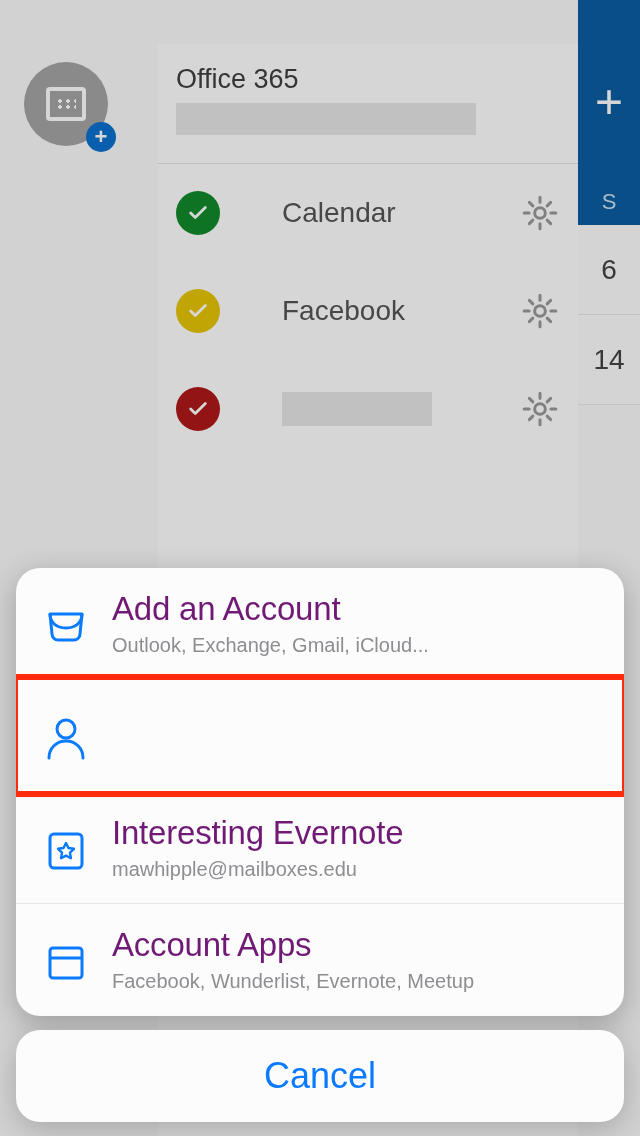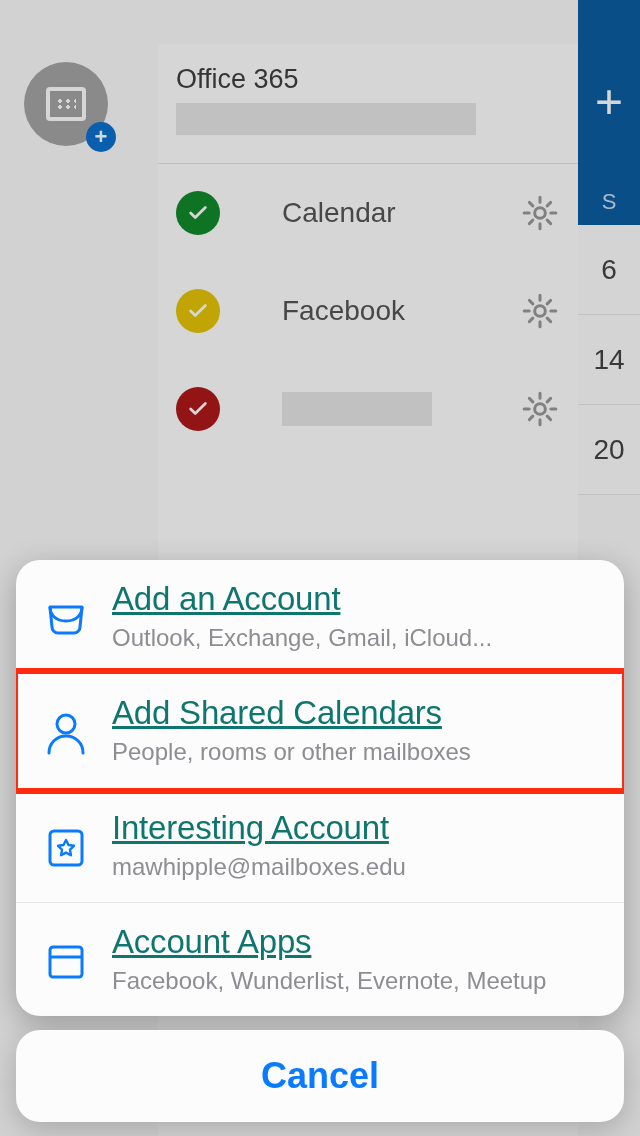--- a/index.html
+++ b/index.html
@@ -41,26 +41,26 @@
   .right-nums .cell { height:90px; border-bottom:1px solid #e8e8e8; display:flex; align-items:center; justify-content:center; font-size:28px; color:#444; background:#fdfdfd; }
 
   
   .sheet-wrap { position:absolute; left:16px; right:16px; bottom:14px; }
   .sheet { background:#fcfcfd; border-radius:24px; overflow:hidden; box-shadow:0 8px 30px rgba(0,0,0,0.25); }
   .row { display:flex; align-items:center; padding:20px 24px 20px 26px; border-bottom:1px solid #e6e6e8; position:relative; min-height:112px; }
   .row:last-child { border-bottom:none; }
   .row .icon { width:70px; flex:none; display:flex; align-items:flex-start; justify-content:flex-start; padding-top:4px; }
   .row .icon svg { width:48px; height:48px; }
   .row .txt { flex:1; }
-  .row .title { font-size:33px; color:#0f766e; margin-bottom:4px; letter-spacing:-0.2px;text-decoration:underline; }
-  .row .sub { font-size:24px; color:#8d8d92; line-height:1.3; }
+  .row .title { font-size:33px; color:#701a75; margin-bottom:4px; letter-spacing:-0.2px; }
+  .row .sub { font-size:20px; color:#8d8d92; line-height:1.3; }
   .highlight { position:absolute; inset:-6px -4px -6px -4px; border:6px solid #ff2b0f; border-radius:2px; pointer-events:none; }
 
   .cancel { margin-top:14px; background:#fcfcfd; border-radius:24px; height:92px; display:flex; align-items:center; justify-content:center; box-shadow:0 8px 30px rgba(0,0,0,0.2); }
-  .cancel span { font-size:36px; font-weight:700; color:#0a7bff; }
+  .cancel span { font-size:36px; font-weight:400; color:#0a7bff; }
 </style>
 </head>
 <body>
 
 <div class="stage">
 
   <div class="bg">
     <div class="bg-header">
       <div class="avatar-circle">
         <div class="cal-glyph"></div>
@@ -68,21 +68,20 @@
       <div class="avatar-badge">+</div>
       <div class="bg-header-right">
         <div class="plus">+</div>
         <div class="s">S</div>
       </div>
     </div>
 
     <div class="right-nums">
       <div class="cell">6</div>
       <div class="cell">14</div>
-      <div class="cell">20</div>
     </div>
 
     <div class="side-panel">
       <div class="sp-acct">
         <div class="sp-acct-title">Office 365</div>
         <div class="redact"></div>
       </div>
       <div class="sp-list">
         <div class="sp-item">
           <div class="sp-check" style="background:#138a2c">
@@ -148,35 +147,31 @@
       </div>
 
       <div class="row">
         <div class="highlight"></div>
         <div class="icon">
           <svg viewBox="0 0 48 48" fill="none">
               <circle cx="24" cy="15" r="9" stroke="#0a7bff" stroke-width="3"></circle>
               <path d="M7 44c0-10 7.6-17 17-17s17 7 17 17" stroke="#0a7bff" stroke-width="3" stroke-linecap="round"></path>
             </svg>
         </div>
-        <div class="txt">
-          <div class="title">Add Shared Calendars</div>
-          <div class="sub">People, rooms or other mailboxes</div>
-        </div>
       </div>
 
       <div class="row">
         <div class="icon">
           <svg viewBox="0 0 48 48" fill="none">
               <rect x="8" y="8" width="32" height="34" rx="4" stroke="#0a7bff" stroke-width="3"></rect>
               <path d="M24 17l2.5 5 5.5.8-4 3.9.9 5.5L24 29.6l-4.9 2.6.9-5.5-4-3.9 5.5-.8L24 17z" stroke="#0a7bff" stroke-width="2.4" stroke-linejoin="round" fill="none"></path>
             </svg>
         </div>
         <div class="txt">
-          <div class="title">Interesting Account</div>
+          <div class="title">Interesting Evernote</div>
           <div class="sub">mawhipple@mailboxes.edu</div>
         </div>
       </div>
 
       <div class="row">
         <div class="icon">
           <svg viewBox="0 0 48 48" fill="none">
               <rect x="8" y="10" width="32" height="30" rx="3" stroke="#0a7bff" stroke-width="3"></rect>
               <line x1="8" y1="20" x2="40" y2="20" stroke="#0a7bff" stroke-width="3"></line>
             </svg>

